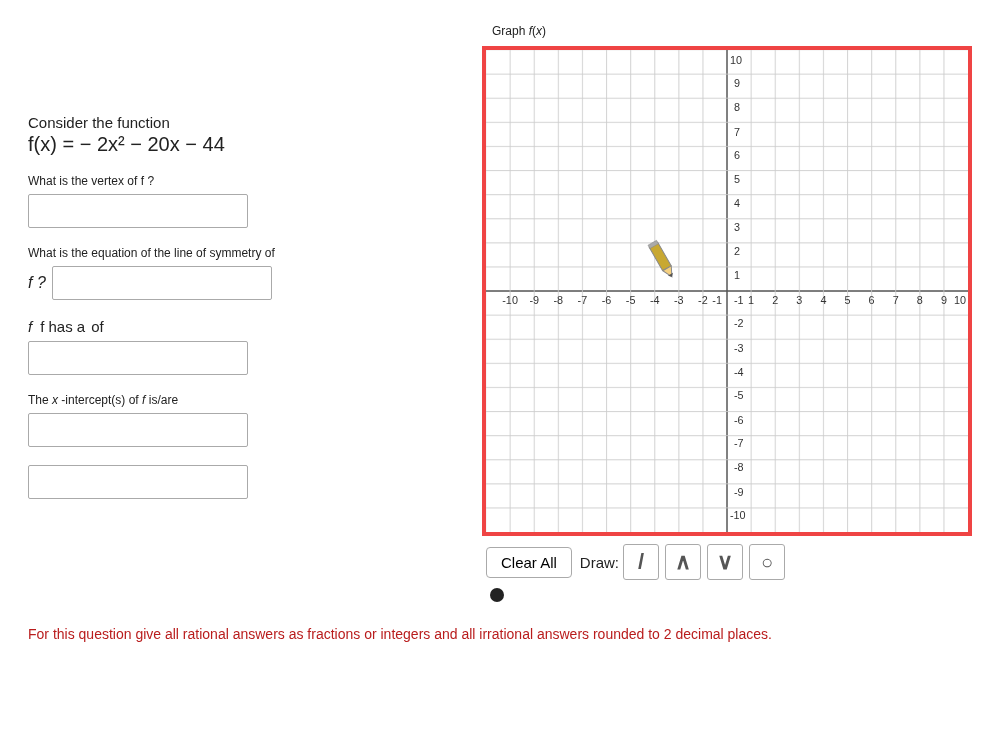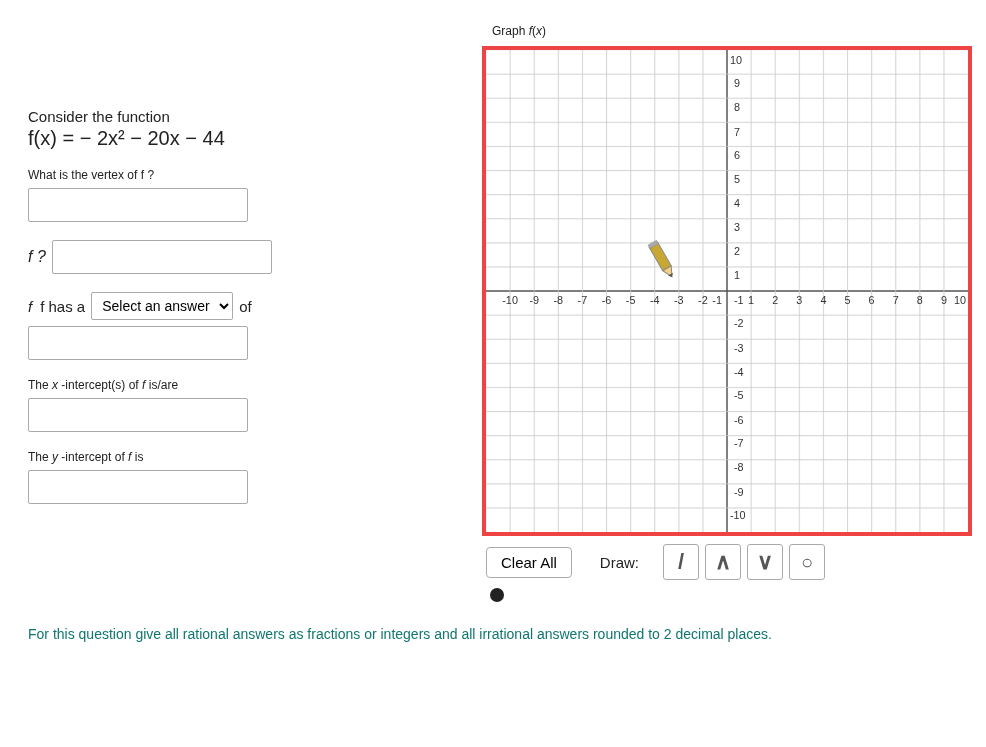--- a/index.html
+++ b/index.html
@@ -87,21 +87,21 @@
     }
     
     .grid-svg {
       position: absolute;
       top: 0; left: 0;
       width: 100%; height: 100%;
     }
     .toolbar {
       display: flex;
       align-items: center;
-      gap: 24px;
+      gap: 4px;
       margin-top: 8px;
       margin-left: 4px;
     }
     .clear-all-btn {
       background: #fff;
       border: 1.5px solid #aaa;
       border-radius: 4px;
       padding: 6px 14px;
       font-size: 15px;
       cursor: pointer;
@@ -135,63 +135,58 @@
     .bullet-dot {
       width: 14px;
       height: 14px;
       background: #222;
       border-radius: 50%;
       display: inline-block;
     }
     .footer-note {
       margin-top: 20px;
       font-size: 14px;
-      color: #0f766e;
+      color: #b91c1c;
       max-width: 860px;
     }
     .italic { font-style: italic; }
   </style>
 </head>
 <body>
 
 <div class="main-layout">
 
   <div class="left-panel">
     <div class="function-title">Consider the function</div>
     <div class="function-formula">f(x) = − 2x² − 20x − 44</div>
 
     <div class="question-label">What is the vertex of f ?</div>
     <input class="answer-input" type="text" placeholder="" style="">
 
+    <div class="question-label">
+      <span>What is the equation of the line of symmetry of</span>
+    </div>
     <div class="symmetry-row">
       <span class="italic">f ?</span>
       <input class="answer-input" type="text" style="margin-bottom: 0px; display: inline-block;">
     </div>
     <div style="margin-bottom:18px;"></div>
 
     <div class="has-a-row">
       <span class="italic">f</span>
       <span style="margin-left:2px;">f  has a</span>
-      <select class="has-a-select">
-        <option>Select an answer</option>
-        <option>maximum</option>
-        <option>minimum</option>
-      </select>
       <span>of</span>
     </div>
     <input class="answer-input" type="text" style="">
 
     <div class="question-label">
       <span>The </span><span class="italic">x</span><span> -intercept(s) of </span><span class="italic">f</span><span>  is/are</span>
     </div>
     <input class="answer-input" type="text" style="">
 
-    <div class="question-label">
-      <span>The </span><span class="italic">y</span><span> -intercept of </span><span class="italic">f</span><span>  is</span>
-    </div>
     <input class="answer-input" type="text" style="">
   </div>
 
   <div class="right-panel">
     <div class="graph-title">Graph <span class="italic">f</span>(<span class="italic">x</span>)</div>
     <div class="graph-container">
       <svg class="grid-svg" viewBox="0 0 490 490" xmlns="http://www.w3.org/2000/svg">
 
         <defs>
           <pattern id="minor-grid" width="24.5" height="24.5" patternUnits="userSpaceOnUse">

